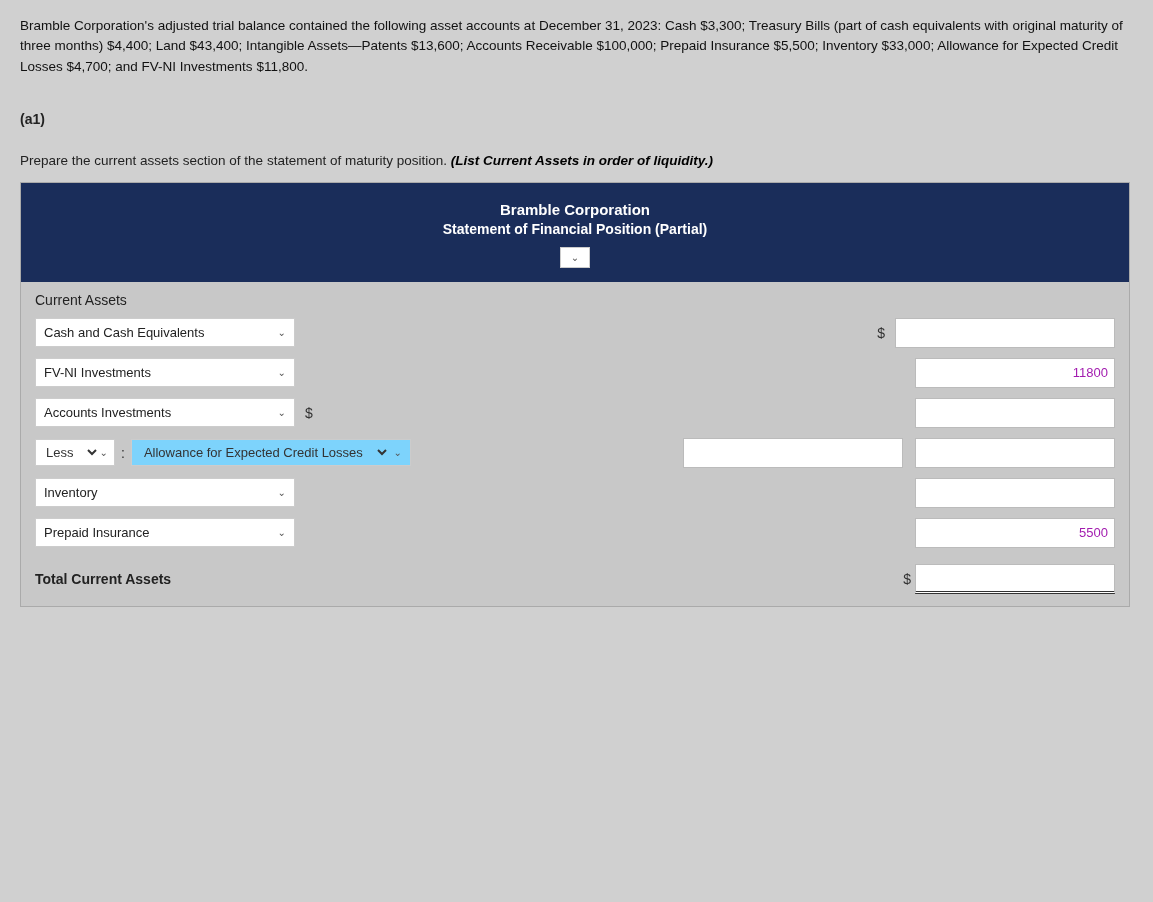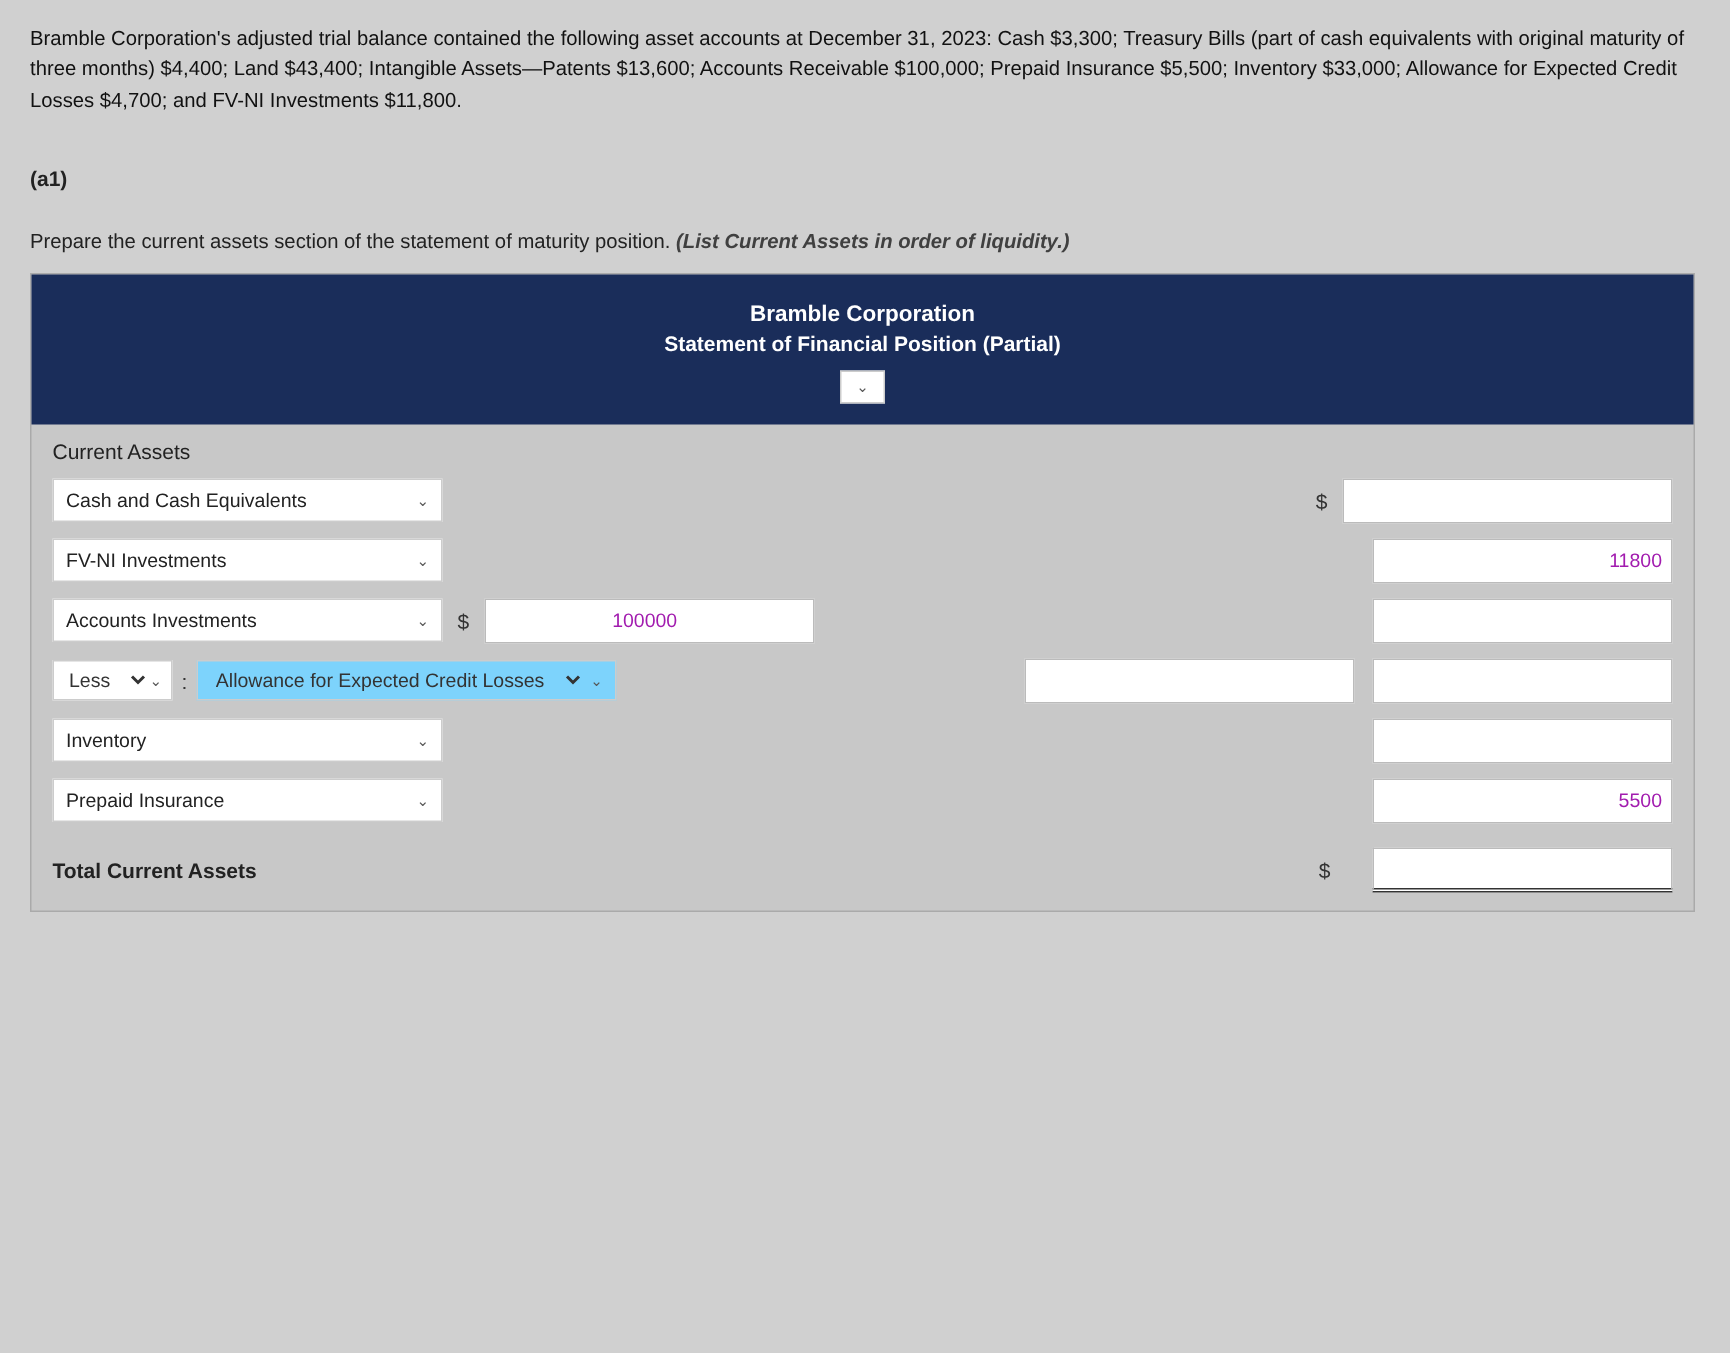--- a/index.html
+++ b/index.html
@@ -23,21 +23,21 @@
       font-size: 14px;
       margin-bottom: 10px;
     }
     .instruction {
       font-size: 13.5px;
       margin-bottom: 14px;
     }
     .instruction em {
       font-style: italic;
       font-weight: bold;
-      color: #404040;
+      color: #000000;
     }
     .table-container {
       background: #c8c8c8;
       border: 1px solid #aaa;
       width: 100%;
       max-width: 1110px;
     }
     .table-header {
       background: #1a2d5a;
       color: white;
@@ -172,21 +172,21 @@
       font-size: 13px;
       color: #333;
       outline: none;
       cursor: pointer;
       width: 100%;
     }
     .total-row {
       display: flex;
       align-items: center;
       padding: 10px 14px 12px 14px;
-      gap: 24px;
+      gap: 0;
     }
     .total-label {
       font-weight: bold;
       font-size: 14px;
       color: #222;
       min-width: 200px;
     }
     
     .chevron {
       font-size: 10px;
@@ -243,21 +243,20 @@
     <div class="spacer"></div>
     <input class="input-field input-right" type="text" value="11800" style="text-align: right;">
   </div>
 
   <div class="asset-row">
     <div class="account-dropdown">
       <span>Accounts Investments</span>
       <span class="chevron">⌄</span>
     </div>
     <span class="dollar-sign">$</span>
-    <input class="input-field input-medium" type="text" value="100000" style="text-align: center;">
     <div class="spacer"></div>
     <input class="input-field input-right" type="text" value="" style="">
   </div>
 
   <div class="less-row">
     <div class="less-dropdown">
       <select>
         <option>Less</option>
       </select>
       <span class="chevron">⌄</span>

